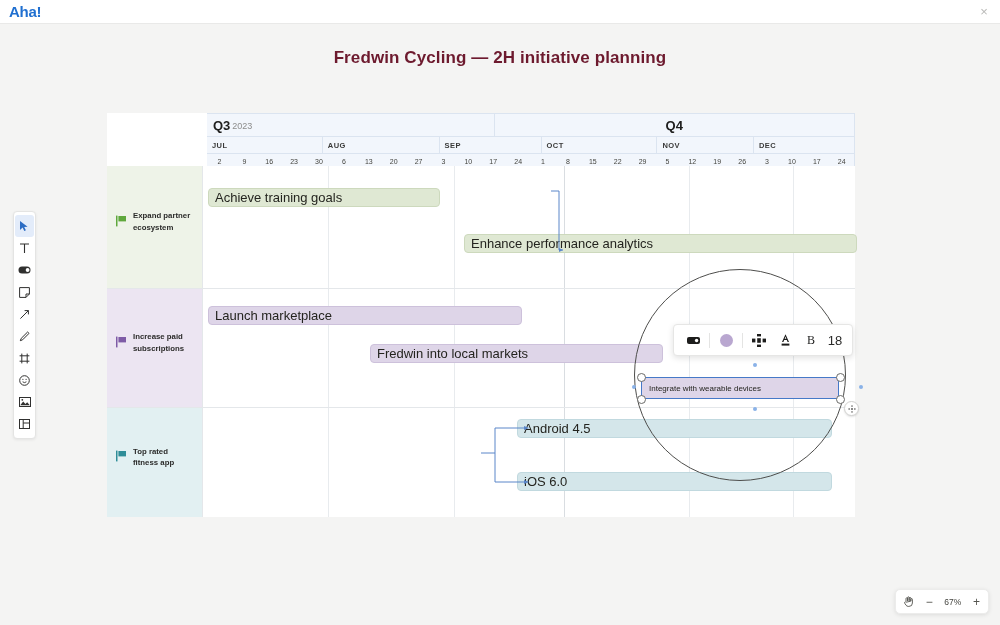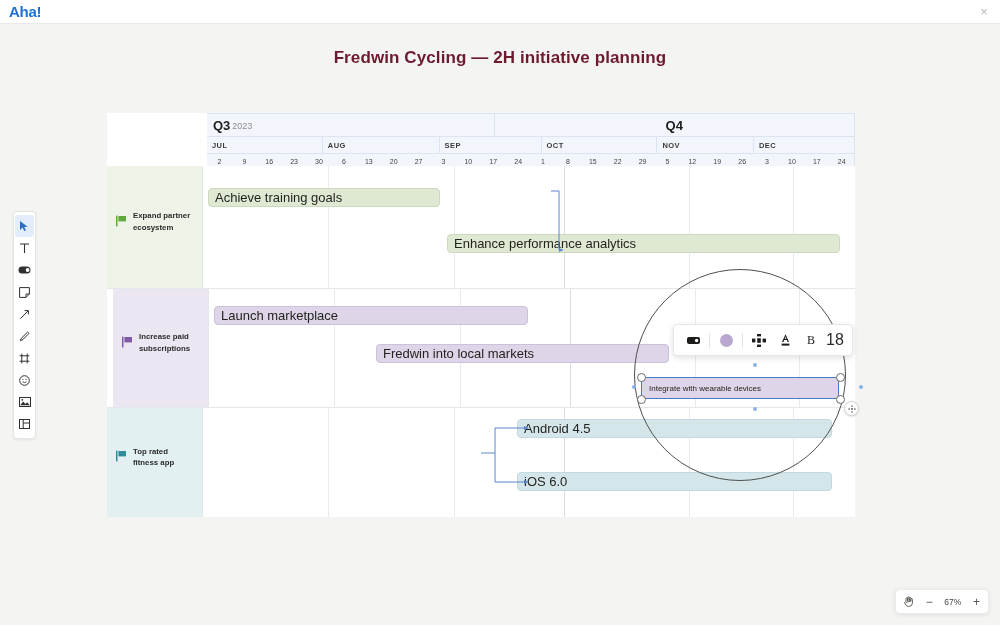--- a/index.html
+++ b/index.html
@@ -141,21 +141,21 @@
   .fmtbar{
     position:absolute;left:673px;top:324px;height:30px;
     background:#ffffff;border:1px solid #e6e6e5;border-radius:4px;
     box-shadow:0 2px 6px rgba(0,0,0,.12);
     display:flex;align-items:center;padding:0 6px;gap:0px;
   }
   .fmt{
     width:26px;height:26px;display:flex;align-items:center;justify-content:center;
     border-radius:3px;cursor:pointer;color:#1d1d1c;
   }
-  .fmt.size{font-size:16px;color:#2b2b2a;width:22px;}
+  .fmt.size{font-size:13px;color:#2b2b2a;width:22px;}
   .fmt.bold{font-size:12px;font-weight:normal;font-family:"Liberation Serif",serif;}
   .sep{width:1px;height:15px;background:#e4e4e3;margin:0 3px;}
   .swatch{width:13px;height:13px;border-radius:50%;background:#b9a7d0;}
 
   
   .zoomctl{
     position:absolute;left:895px;top:589px;width:94px;height:25px;
     background:#ffffff;border:1px solid #ececeb;border-radius:5px;
     box-shadow:0 1px 4px rgba(0,0,0,.10);
     display:flex;align-items:center;justify-content:space-between;
@@ -294,25 +294,25 @@
             </svg></span>
           <div class="lane-title">Expand partner ecosystem</div>
         </div>
         <div class="lane-body" style="background: rgb(255, 255, 255);">
           <div class="gridline" style="left: 125px;"></div>
           <div class="gridline" style="left: 251px;"></div>
           <div class="gridline strong" style="left: 361px;"></div>
           <div class="gridline" style="left: 486px;"></div>
           <div class="gridline" style="left: 590px;"></div>
           <div class="bar green" style="left: 5px; width: 232px; top: 22px;">Achieve training goals</div>
-          <div class="bar green" style="left: 244px; width: 393px; top: 68px;">Enhance performance analytics</div>
+          <div class="bar green" style="left: 261px; width: 393px; top: 68px;">Enhance performance analytics</div>
         </div>
       </div>
       <div class="lane" style="height: 119px;">
-        <div class="lane-head" style="background: rgb(236, 229, 242); margin-left: 6px;">
+        <div class="lane-head" style="background: rgb(236, 229, 242);">
           <span><svg width="11" height="12" viewBox="0 0 11 12">
               <rect x="0" y="0.6" width="1.5" height="10.8" fill="#7e5ba6"></rect>
               <path d="M2.4 1 H10 V6.4 H2.4 Z" fill="#7e5ba6"></path>
             </svg></span>
           <div class="lane-title">Increase paid subscriptions</div>
         </div>
         <div class="lane-body" style="background: rgb(255, 255, 255);">
           <div class="gridline" style="left: 125px;"></div>
           <div class="gridline" style="left: 251px;"></div>
           <div class="gridline strong" style="left: 361px;"></div>

